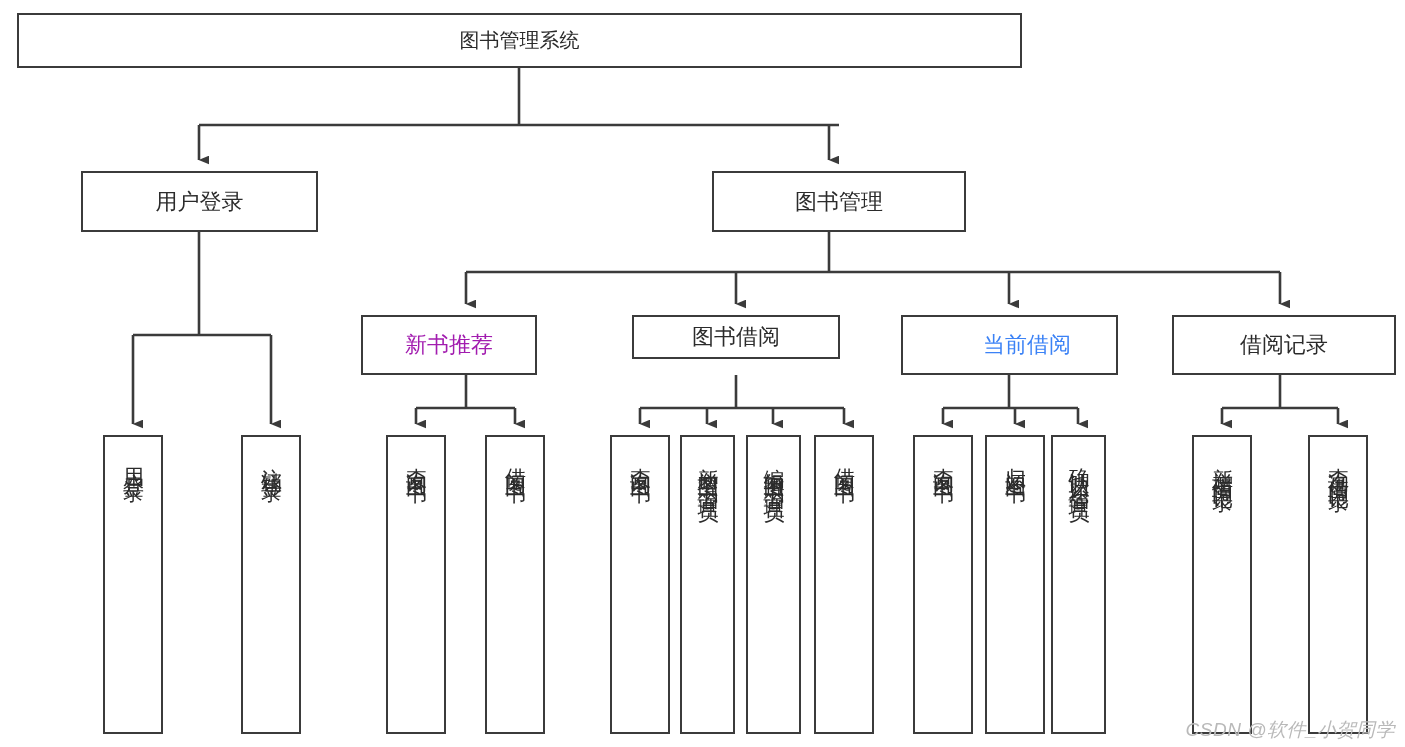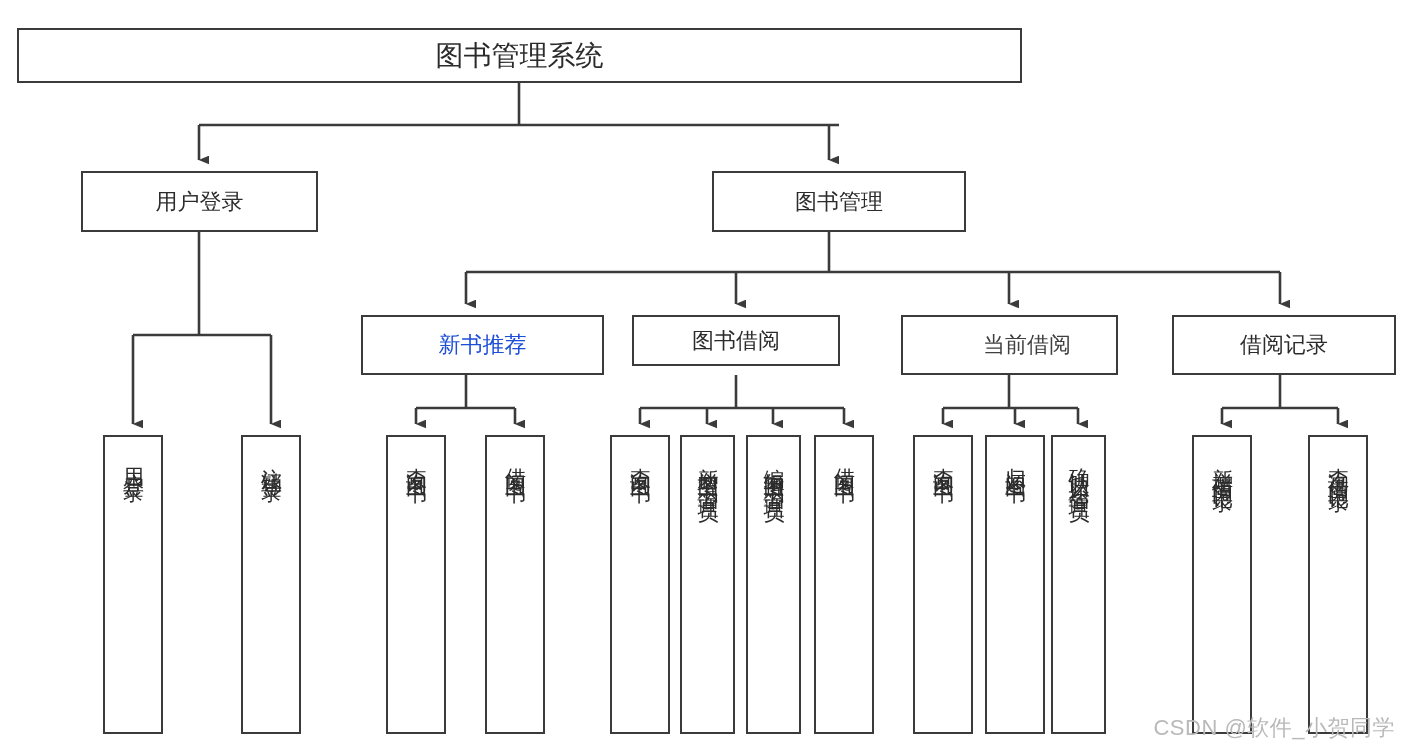--- a/index.html
+++ b/index.html
@@ -14,21 +14,21 @@
 
   
   .node-box{
     position:absolute;box-sizing:border-box;
     background:#ffffff;
     border:2px solid #3b3b3b;
     display:flex;align-items:center;justify-content:center;
     color:#2b2b2b;
     line-height:1.18;
   }
-  .node-box.lvl1{font-size:28px;margin-top:15px;}
+  .node-box.lvl1{font-size:20px;}
   .node-box.lvl2{font-size:22px;}
   .node-box.lvl3{font-size:22px;}
 
   
   .node-box.leaf{
     font-size:21px;
     align-items:flex-start;
     justify-content:center;
     padding-top:14px;
   }
@@ -36,25 +36,26 @@
     writing-mode:vertical-rl;
     text-orientation:upright;
     letter-spacing:5px;
     white-space:nowrap;
     display:block;
   }
 
   .watermark{
     position:absolute;
     right:10px;bottom:4px;
-    font-size:22px;
+    font-size:19px;
     color:#b9b9b9;
     letter-spacing:0.5px;
     white-space:nowrap;
     user-select:none;
+    font-style:italic;
   }
 </style>
 </head>
 <body>
 
 <div id="diagram-root" style="background: rgb(255, 255, 255);">
 
   <svg id="tree-canvas" viewBox="0 0 1405 747" preserveAspectRatio="none" aria-hidden="true">
     <defs>
       <marker id="arrowhead" markerWidth="9" markerHeight="11" refX="4.5" refY="10.4" orient="auto" markerUnits="userSpaceOnUse">
@@ -109,27 +110,27 @@
     <span>图书管理系统</span>
   </div>
 
   <div class="node-box lvl2" style="left: 81px; top: 171px; width: 237px; height: 61px; border-color: rgb(59, 59, 59); color: rgb(43, 43, 43);">
     <span>用户登录</span>
   </div>
   <div class="node-box lvl2" style="left: 712px; top: 171px; width: 254px; height: 61px; border-color: rgb(59, 59, 59); color: rgb(43, 43, 43);">
     <span>图书管理</span>
   </div>
 
-  <div class="node-box lvl3" style="left: 361px; top: 315px; width: 243px; height: 60px; border-color: rgb(59, 59, 59); color: #1d4ed8;">
+  <div class="node-box lvl3" style="left: 361px; top: 315px; width: 176px; height: 60px; border-color: rgb(59, 59, 59); color: #a21caf;">
     <span>新书推荐</span>
   </div>
-  <div class="node-box lvl3" style="left: 632px; top: 315px; width: 208px; height: 51px; border-color: rgb(59, 59, 59); color: rgb(43, 43, 43);">
+  <div class="node-box lvl3" style="left: 632px; top: 315px; width: 208px; height: 44px; border-color: rgb(59, 59, 59); color: rgb(43, 43, 43);">
     <span>图书借阅</span>
   </div>
-  <div class="node-box lvl3" style="left: 901px; top: 315px; width: 217px; height: 60px; border-color: rgb(59, 59, 59); color: #404040; padding-left: 35px;">
+  <div class="node-box lvl3" style="left: 901px; top: 315px; width: 217px; height: 60px; border-color: rgb(59, 59, 59); color: #3b82f6; padding-left: 35px;">
     <span>当前借阅</span>
   </div>
   <div class="node-box lvl3" style="left: 1172px; top: 315px; width: 224px; height: 60px; border-color: rgb(59, 59, 59); color: rgb(43, 43, 43);">
     <span>借阅记录</span>
   </div>
 
   <div class="node-box leaf" style="left: 103px; top: 435px; width: 60px; height: 299px; border-color: rgb(59, 59, 59); color: rgb(43, 43, 43);">
     <span class="leaf-label">用户登录</span>
   </div>
   <div class="node-box leaf" style="left: 241px; top: 435px; width: 60px; height: 299px; border-color: rgb(59, 59, 59); color: rgb(43, 43, 43);">

